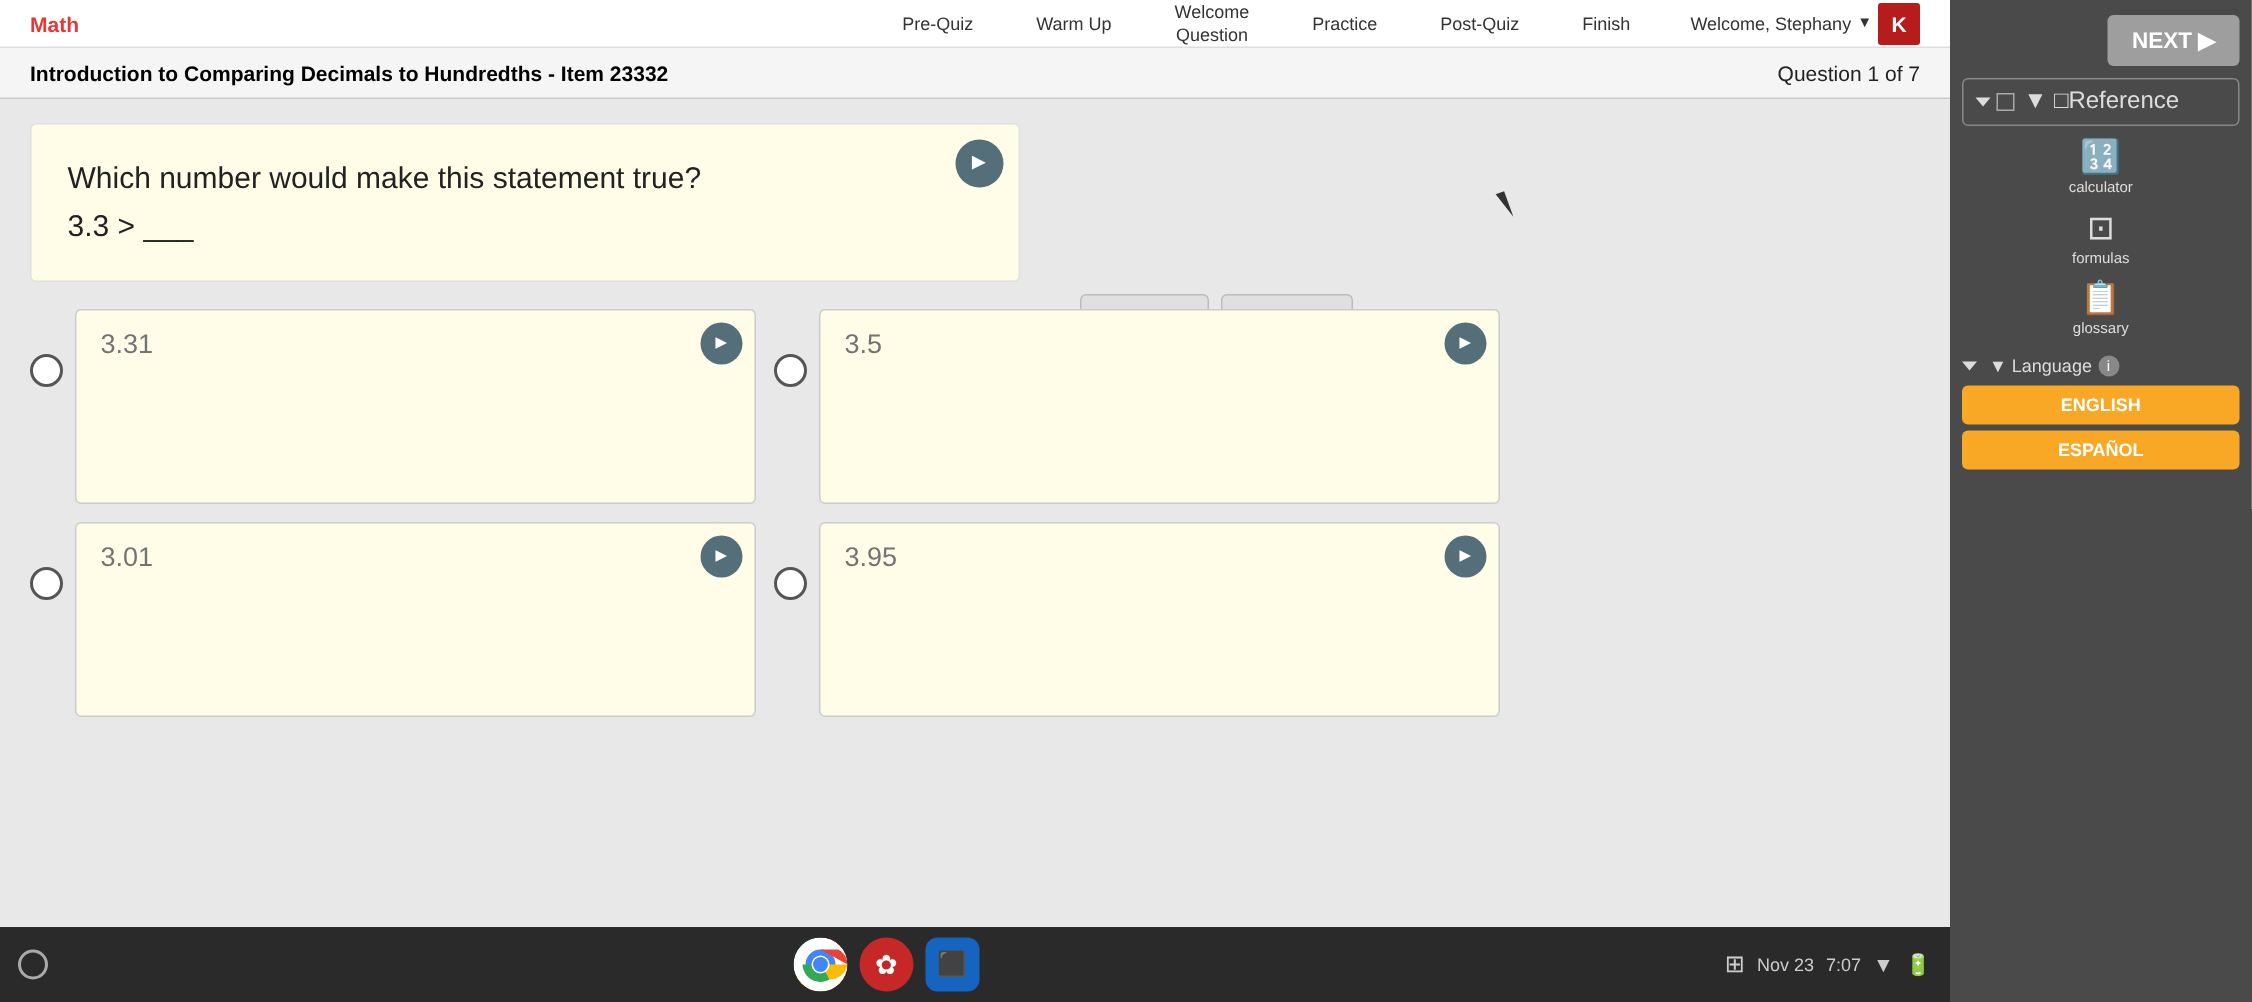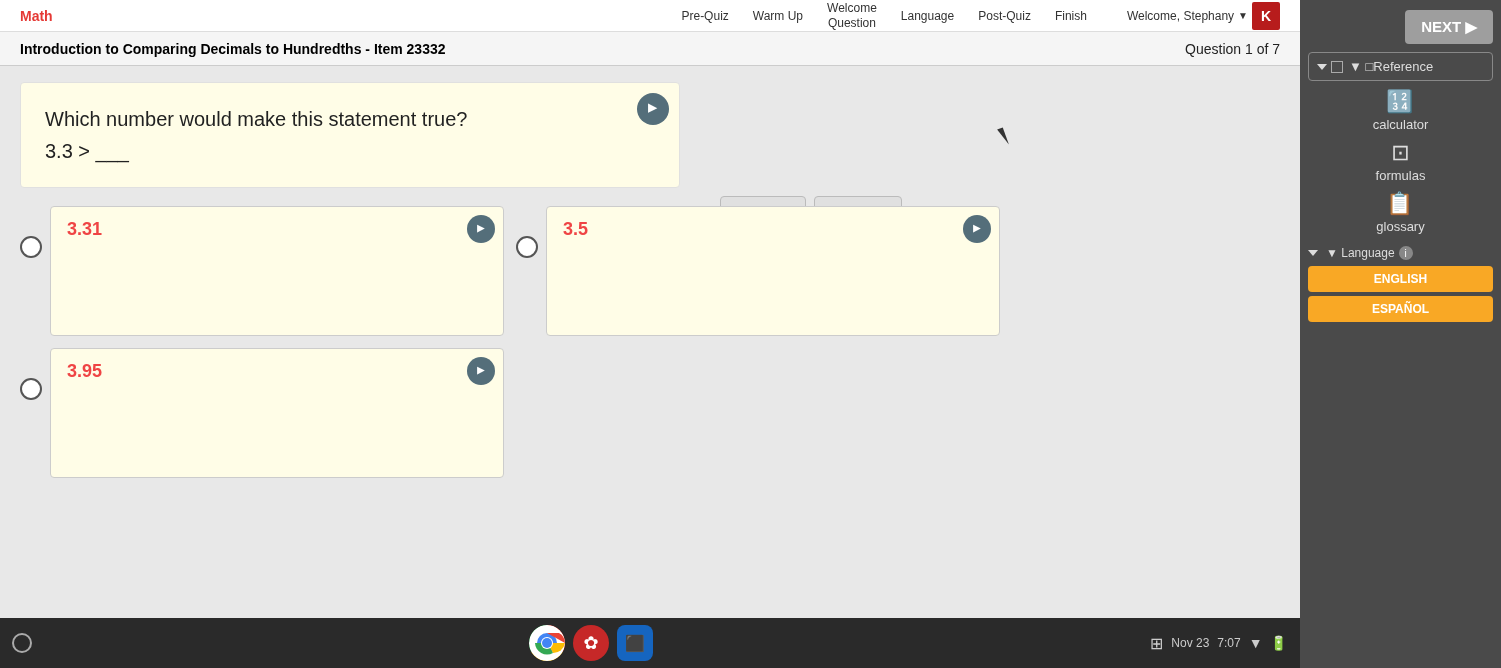--- a/index.html
+++ b/index.html
@@ -32,21 +32,21 @@
       gap: 40px;
     }
     .nav-math {
       color: #e53935;
       font-weight: bold;
       font-size: 14px;
     }
     .nav-spacer { flex: 1; }
     .nav-items {
       display: flex;
-      gap: 24px;
+      gap: 42px;
       align-items: center;
     }
     .nav-item {
       font-size: 12px;
       color: #333;
       cursor: pointer;
     }
     .nav-item.guided { text-align: center; line-height: 1.2; }
     .nav-welcome {
       font-size: 12px;
@@ -186,22 +186,22 @@
       background: #fffde7;
       border: 1px solid #ccc;
       border-radius: 4px;
       flex: 1;
       min-height: 130px;
       padding: 12px 16px;
       position: relative;
     }
     .option-value {
       font-size: 18px;
-      color: #ef4444;
-      font-weight: bold;
+      color: #737373;
+      font-weight: normal;
     }
     .audio-btn-option {
       position: absolute;
       top: 8px;
       right: 8px;
       width: 28px;
       height: 28px;
       background: #546e7a;
       border-radius: 50%;
       display: flex;
@@ -251,21 +251,21 @@
       border-radius: 4px;
       padding: 6px 8px;
       color: #ddd;
       font-size: 12px;
     }
     .reference-header {
       display: flex;
       align-items: center;
       gap: 4px;
       color: #ddd;
-      font-size: 13px;
+      font-size: 16px;
       cursor: pointer;
     }
     .triangle-down {
       width: 0;
       height: 0;
       border-left: 5px solid transparent;
       border-right: 5px solid transparent;
       border-top: 6px solid #ddd;
     }
     .ref-checkbox {
@@ -280,21 +280,21 @@
       flex-direction: column;
       align-items: center;
       gap: 2px;
       cursor: pointer;
     }
     .sidebar-tool-icon {
       font-size: 22px;
       color: #ddd;
     }
     .sidebar-tool-label {
-      font-size: 13px;
+      font-size: 10px;
       color: #ddd;
     }
 
     .language-section {
       margin-top: 4px;
     }
     .language-header {
       display: flex;
       align-items: center;
       gap: 4px;
@@ -416,21 +416,21 @@
   <div class="top-nav">
     <span class="nav-math">Math</span>
     <div class="nav-spacer"></div>
     <div class="nav-items">
       <span class="nav-item">Pre-Quiz</span>
       <span class="nav-item">Warm Up</span>
       <span class="nav-item guided">
         <span>Welcome</span><br>
         <span>Question</span>
       </span>
-      <span class="nav-item">Language</span>
+      <span class="nav-item">Practice</span>
       <span class="nav-item">Post-Quiz</span>
       <span class="nav-item">Finish</span>
     </div>
     <div class="nav-welcome">
       <span>Welcome, Stephany</span>
       <span style="font-size:10px;">▼</span>
       <div class="nav-user-icon">K</div>
     </div>
   </div>
 
@@ -465,20 +465,27 @@
       </div>
 
       <div class="option-row">
         <div class="option-radio"></div>
         <div class="option-card">
           <span class="option-value">3.5</span>
           <div class="audio-btn-option"></div>
         </div>
       </div>
 
+      <div class="option-row">
+        <div class="option-radio"></div>
+        <div class="option-card">
+          <span class="option-value">3.01</span>
+          <div class="audio-btn-option"></div>
+        </div>
+      </div>
 
       <div class="option-row">
         <div class="option-radio"></div>
         <div class="option-card">
           <span class="option-value">3.95</span>
           <div class="audio-btn-option"></div>
         </div>
       </div>
 
     </div>

